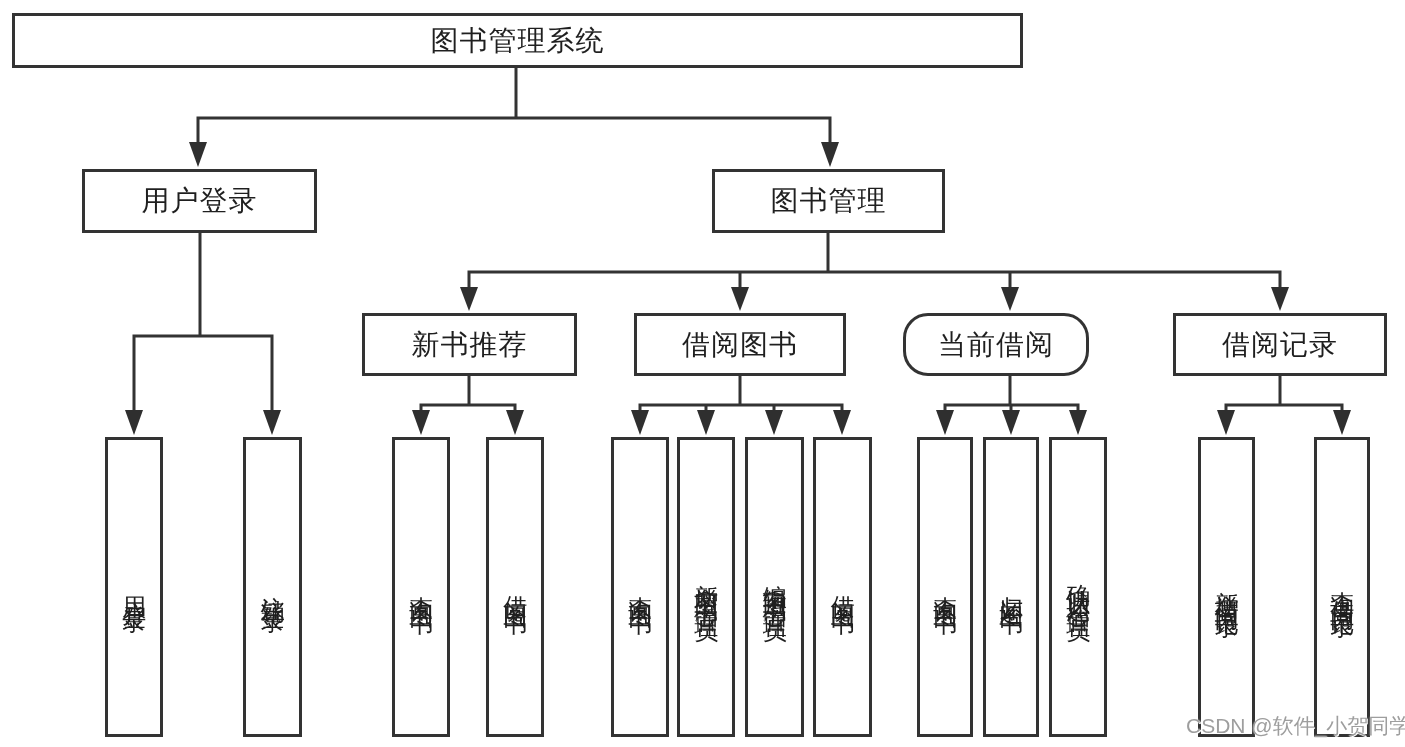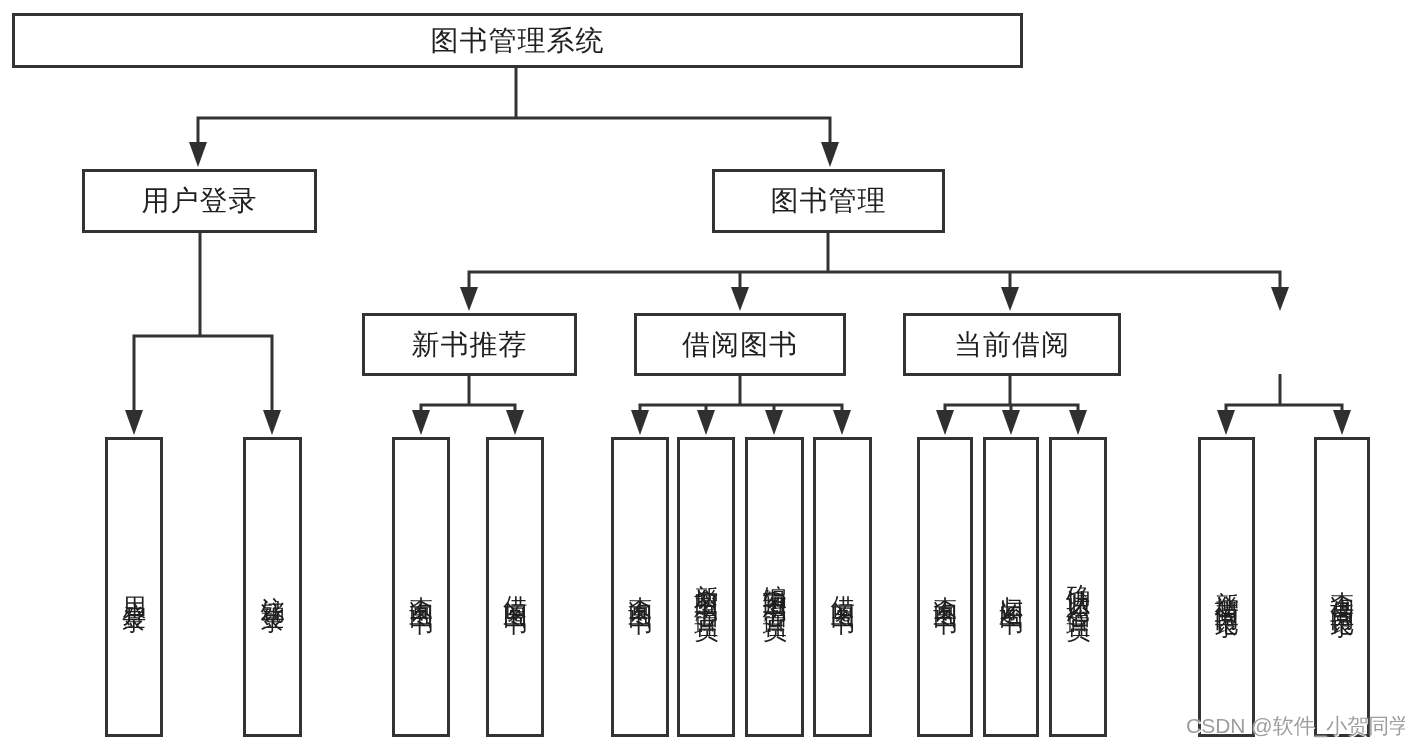--- a/index.html
+++ b/index.html
@@ -42,21 +42,21 @@
     font-size: 24px;
     letter-spacing: 5px;
     line-height: 1.1;
     white-space: nowrap;
     color: #1f1f1f;
   }
   #n-user-login   { left: 82px;   width: 235px; }
   #n-book-mgmt    { left: 712px;  width: 233px; justify-content: center; }
   #n-new-book-rec  { left: 362px;  width: 215px; }
   #n-book-borrow   { left: 634px;  width: 212px; }
-  #n-cur-borrow    { left: 903px;  width: 218px; }
+  #n-cur-borrow    { left: 903px;  width: 186px; border-radius: 25px; }
   #n-borrow-record { left: 1173px; width: 214px; }
   #lf-login        { left: 105px;  width: 58px; }
   #lf-logout       { left: 243px;  width: 59px; }
   #lf-rec-query    { left: 392px;  width: 58px; }
   #lf-rec-borrow   { left: 486px;  width: 58px; }
   #lf-bor-query    { left: 611px;  width: 58px; }
   #lf-bor-add      { left: 677px;  width: 58px; }
   #lf-bor-edit     { left: 745px;  width: 59px; }
   #lf-bor-borrow   { left: 813px;  width: 59px; }
   #lf-cur-query    { left: 917px;  width: 56px; }
@@ -157,20 +157,23 @@
 
   <div class="node lvl2" id="n-new-book-rec">
     <span class="hlabel">新书推荐</span>
   </div>
   <div class="node lvl2" id="n-book-borrow">
     <span class="hlabel">借阅图书</span>
   </div>
   <div class="node lvl2" id="n-cur-borrow">
     <span class="hlabel">当前借阅</span>
   </div>
+  <div class="node lvl2" id="n-borrow-record">
+    <span class="hlabel">借阅记录</span>
+  </div>
 
   <div class="node leaf" id="lf-login">
     <span class="vtext">用户登录</span>
   </div>
   <div class="node leaf" id="lf-logout">
     <span class="vtext">注销登录</span>
   </div>
   <div class="node leaf" id="lf-rec-query">
     <span class="vtext">查询图书</span>
   </div>

